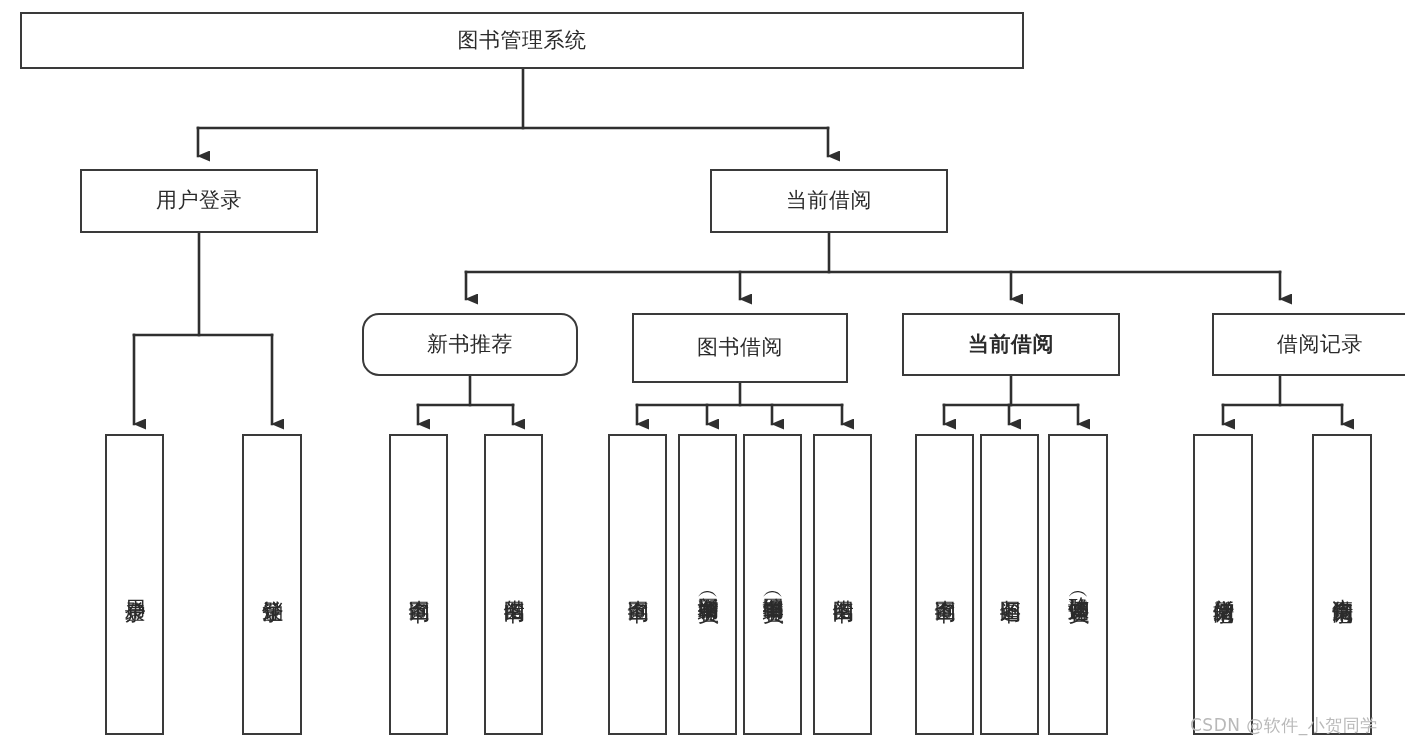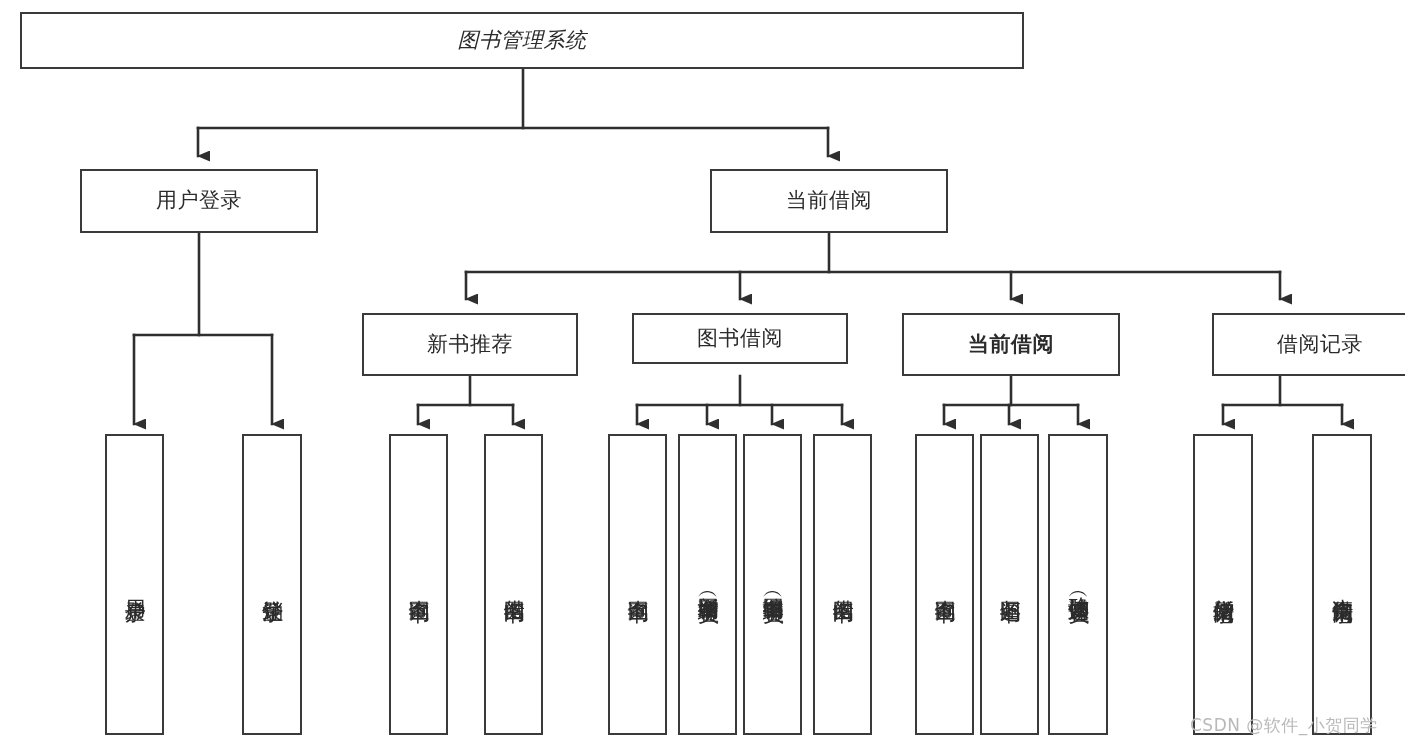--- a/index.html
+++ b/index.html
@@ -110,29 +110,29 @@
       <path d="M1078,405 L1078,424" marker-end="url(#ah)"></path>
 
       <path d="M1280,376 L1280,405"></path>
       <path d="M1223,405 L1342,405"></path>
       <path d="M1223,405 L1223,424" marker-end="url(#ah)"></path>
       <path d="M1342,405 L1342,424" marker-end="url(#ah)"></path>
 
     </g>
   </svg>
 
-  <div class="node h" style="left:20px; top:12px; width:1004px; height:57px;font-style:italic;">图书管理系统</div>
+  <div class="node h" style="left:20px; top:12px; width:1004px; height:57px;">图书管理系统</div>
 
   <div class="node h" style="left:80px; top:169px; width:238px; height:64px;">用户登录</div>
 
   <div class="node h" style="left:710px; top:169px; width:238px; height:64px;">当前借阅</div>
 
-  <div class="node h" style="left:362px; top:313px; width:216px; height:63px;">新书推荐</div>
+  <div class="node h" style="left:362px; top:313px; width:216px; height:63px;border-radius:17px;">新书推荐</div>
 
-  <div class="node h" style="left:632px; top:313px; width:216px; height:51px;">图书借阅</div>
+  <div class="node h" style="left:632px; top:313px; width:216px; height:70px;">图书借阅</div>
 
   <div class="node h" style="left:902px; top:313px; width:218px; height:63px;font-weight:bold;">当前借阅</div>
 
   <div class="node h" style="left:1212px; top:313px; width:216px; height:63px;">借阅记录</div>
 
   <div class="node v" style="left:105px; top:434px; width:59px; height:301px;">用户登录</div>
 
   <div class="node v" style="left:242px; top:434px; width:60px; height:301px;">注销登录</div>
 
   <div class="node v" style="left:389px; top:434px; width:59px; height:301px;">查询图书</div>

